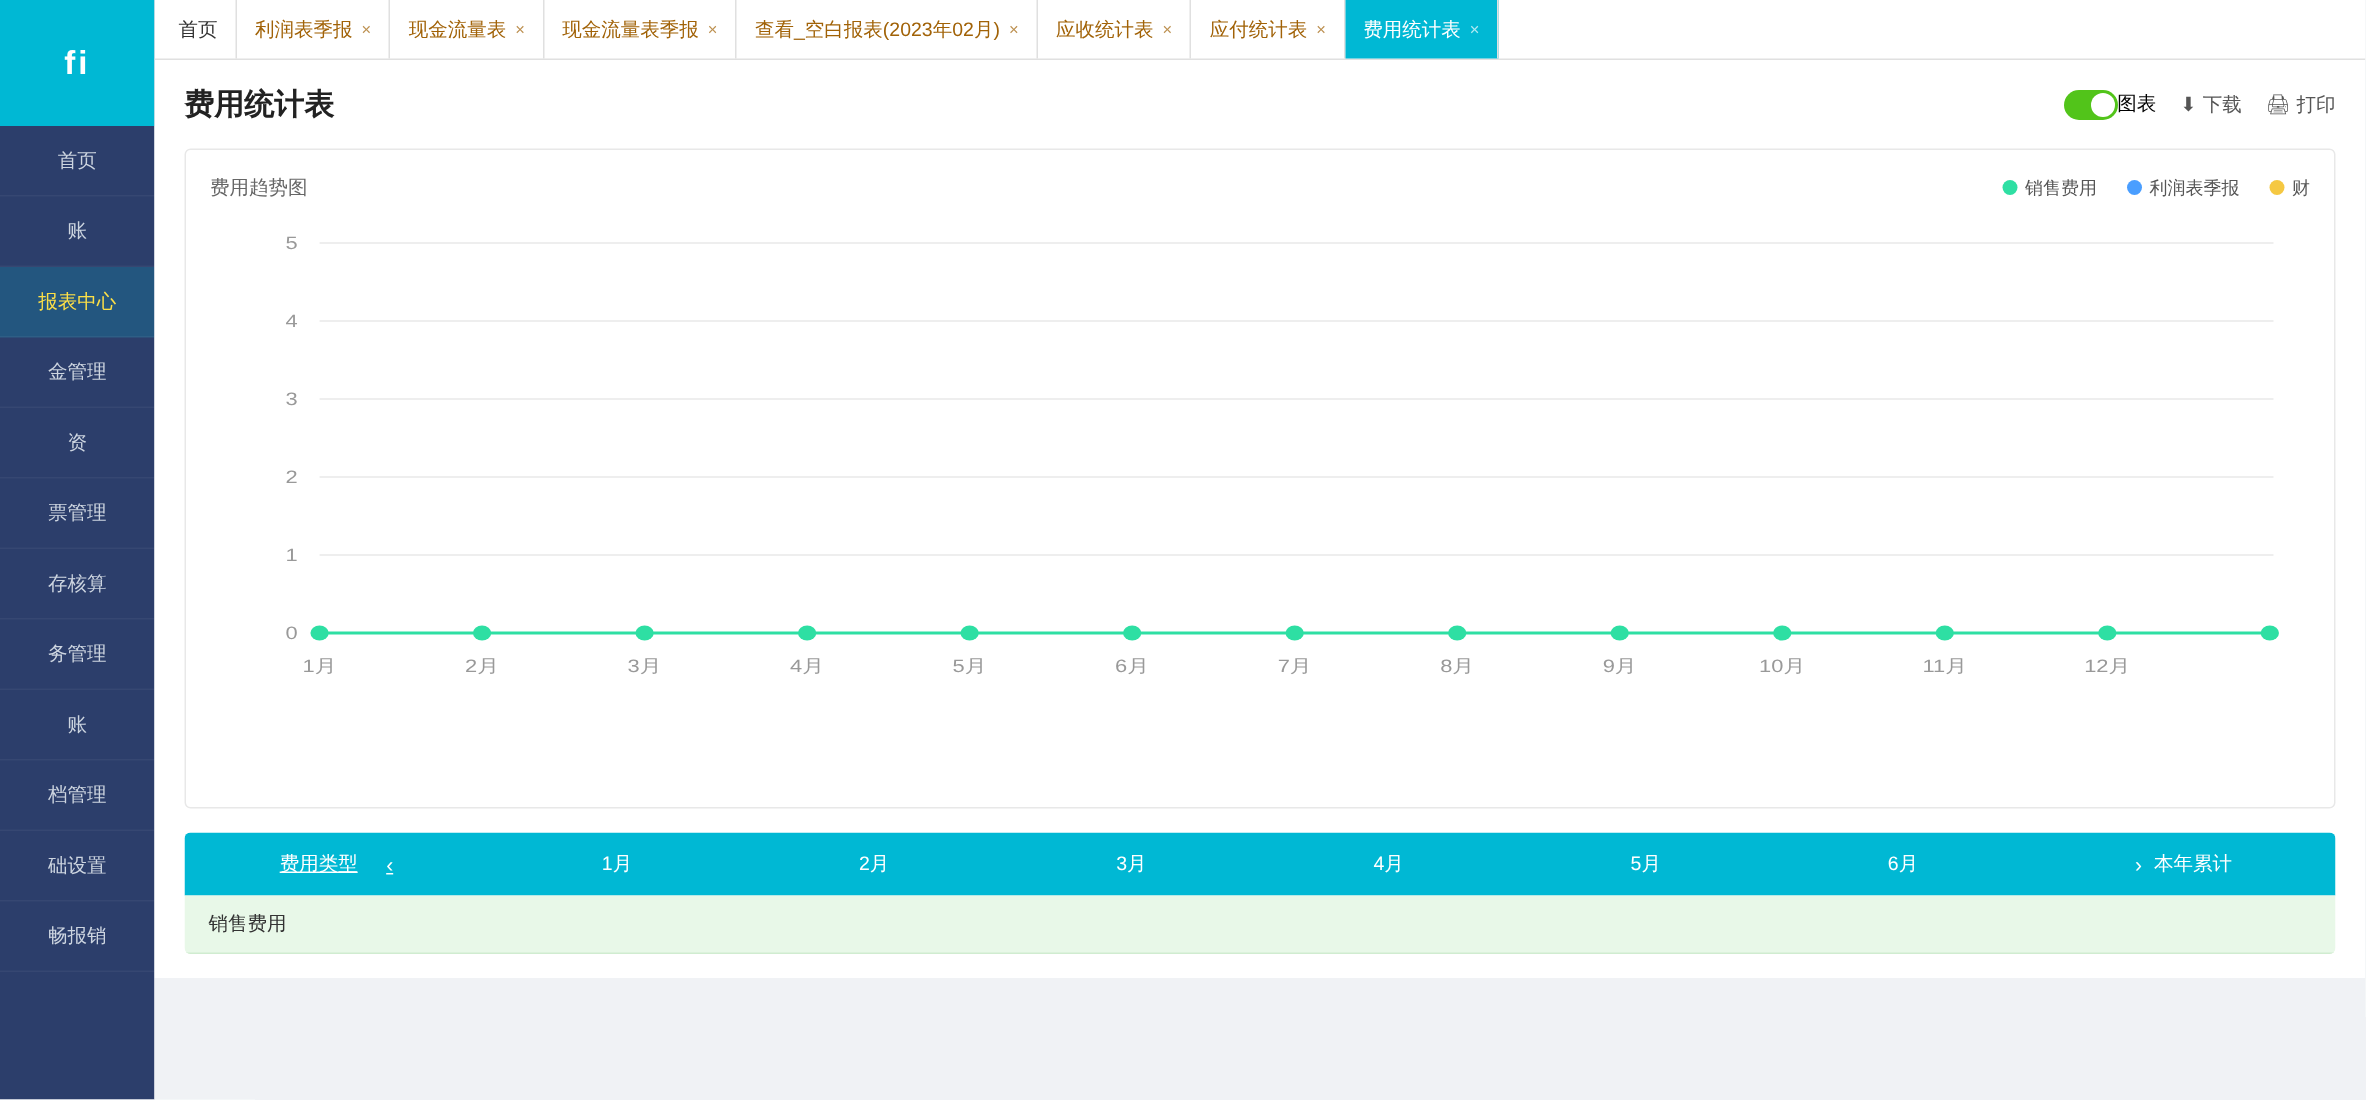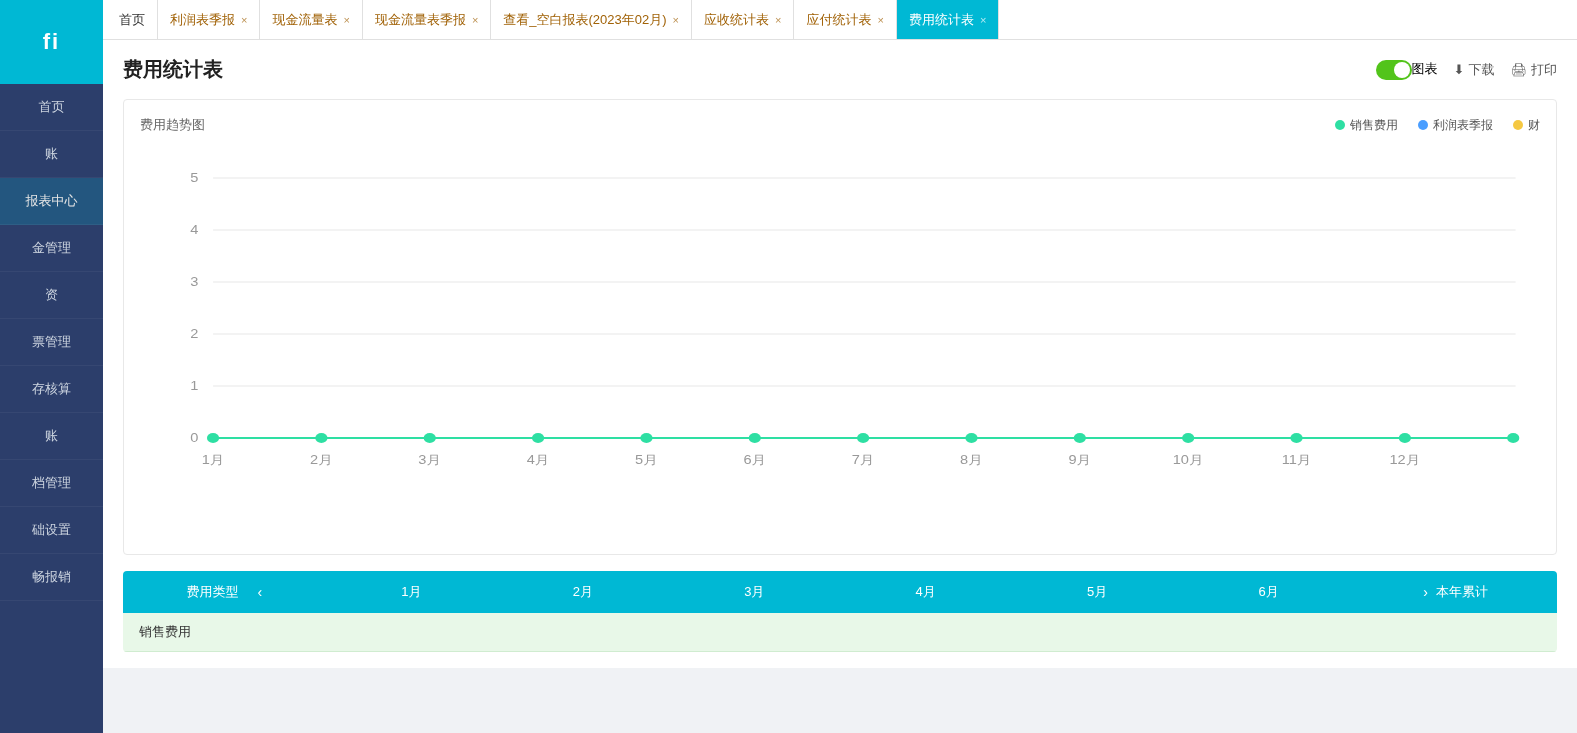--- a/index.html
+++ b/index.html
@@ -26,21 +26,21 @@
       letter-spacing: 2px;
     }
     .sidebar-item {
       color: #cdd5e0;
       padding: 14px 0;
       text-align: center;
       font-size: 13px;
       cursor: pointer;
       border-bottom: 1px solid rgba(255,255,255,0.05);
     }
-    .sidebar-item.active { background: rgba(0,184,212,0.2); color: #e5e5e5; }
+    .sidebar-item.active { background: rgba(0,184,212,0.2); color: #fde047; }
 
     
     .main {
       flex: 1;
       display: flex;
       flex-direction: column;
       overflow: hidden;
       background: #f0f2f5;
     }
 
@@ -146,21 +146,21 @@
       border: 1px solid #e8e8e8;
       border-radius: 4px;
       padding: 16px;
       margin-bottom: 16px;
       background: #fff;
     }
     .chart-header {
       display: flex;
       justify-content: space-between;
       align-items: center;
-      margin-bottom: 24px;
+      margin-bottom: 8px;
     }
     .chart-title {
       font-size: 13px;
       color: #666;
     }
     .chart-legend {
       display: flex;
       gap: 20px;
       align-items: center;
     }
@@ -199,20 +199,21 @@
       text-align: center;
       font-weight: 500;
       flex: 1;
     }
     .th-cell.type-col {
       flex: 1.2;
       display: flex;
       align-items: center;
       justify-content: center;
       gap: 19px;
+      text-decoration: underline;
     }
     .th-arrow {
       cursor: pointer;
       font-size: 14px;
     }
     .th-cell.last-col {
       flex: 1.2;
       display: flex;
       align-items: center;
       justify-content: center;
@@ -245,20 +246,21 @@
 
 <div class="sidebar">
   <div class="sidebar-logo">fi</div>
   <div class="sidebar-item">首页</div>
   <div class="sidebar-item">账</div>
   <div class="sidebar-item active">报表中心</div>
   <div class="sidebar-item">金管理</div>
   <div class="sidebar-item">资</div>
   <div class="sidebar-item">票管理</div>
   <div class="sidebar-item">存核算</div>
+  <div class="sidebar-item">务管理</div>
   <div class="sidebar-item">账</div>
   <div class="sidebar-item">档管理</div>
   <div class="sidebar-item">础设置</div>
   <div class="sidebar-item">畅报销</div>
 </div>
 
 <div class="main">
 
   <div class="tab-bar">
     <div class="tab home">首页</div>

